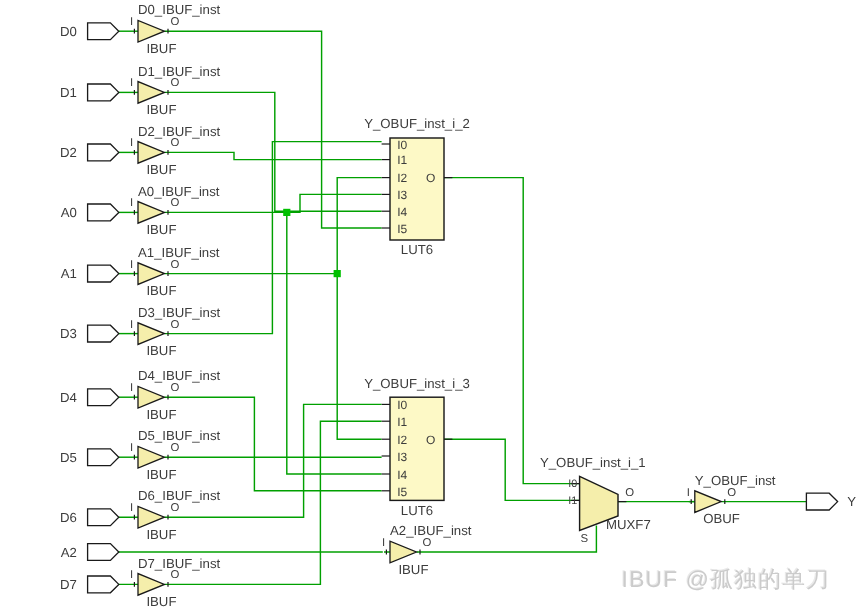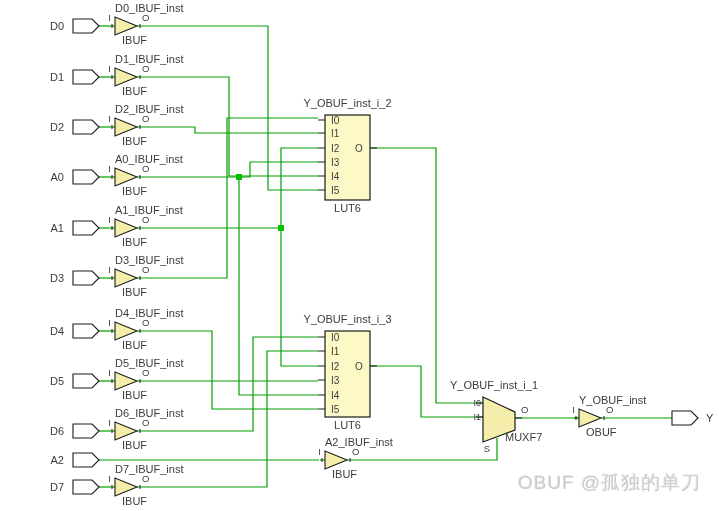--- a/index.html
+++ b/index.html
@@ -204,14 +204,14 @@
       <line x1="476" y1="403" x2="483" y2="403" stroke="#1a1a1a" stroke-width="1"></line>
       <text x="481" y="406" font-size="9" text-anchor="end">I0</text>
       <line x1="476" y1="417" x2="483" y2="417" stroke="#1a1a1a" stroke-width="1"></line>
       <text x="481" y="420" font-size="9" text-anchor="end">I1</text>
       <line x1="515" y1="418" x2="522" y2="418" stroke="#1a1a1a" stroke-width="1"></line>
       <text x="521" y="413" font-size="9.5" text-anchor="start">O</text>
       <text x="487" y="452" font-size="9.5" text-anchor="middle">S</text>
       <text x="494" y="389" font-size="11" text-anchor="middle">Y_OBUF_inst_i_1</text>
       <text x="505" y="441" font-size="11" text-anchor="start">MUXF7</text>
     </svg>
-  <div class="watermark" style="left: 518px; top: 470px;">OBUF @孤独的单刀</div>
+  <div class="watermark" style="left: 518px; top: 470px;">IBUF @孤独的单刀</div>
 </div>
 
 </body></html>

